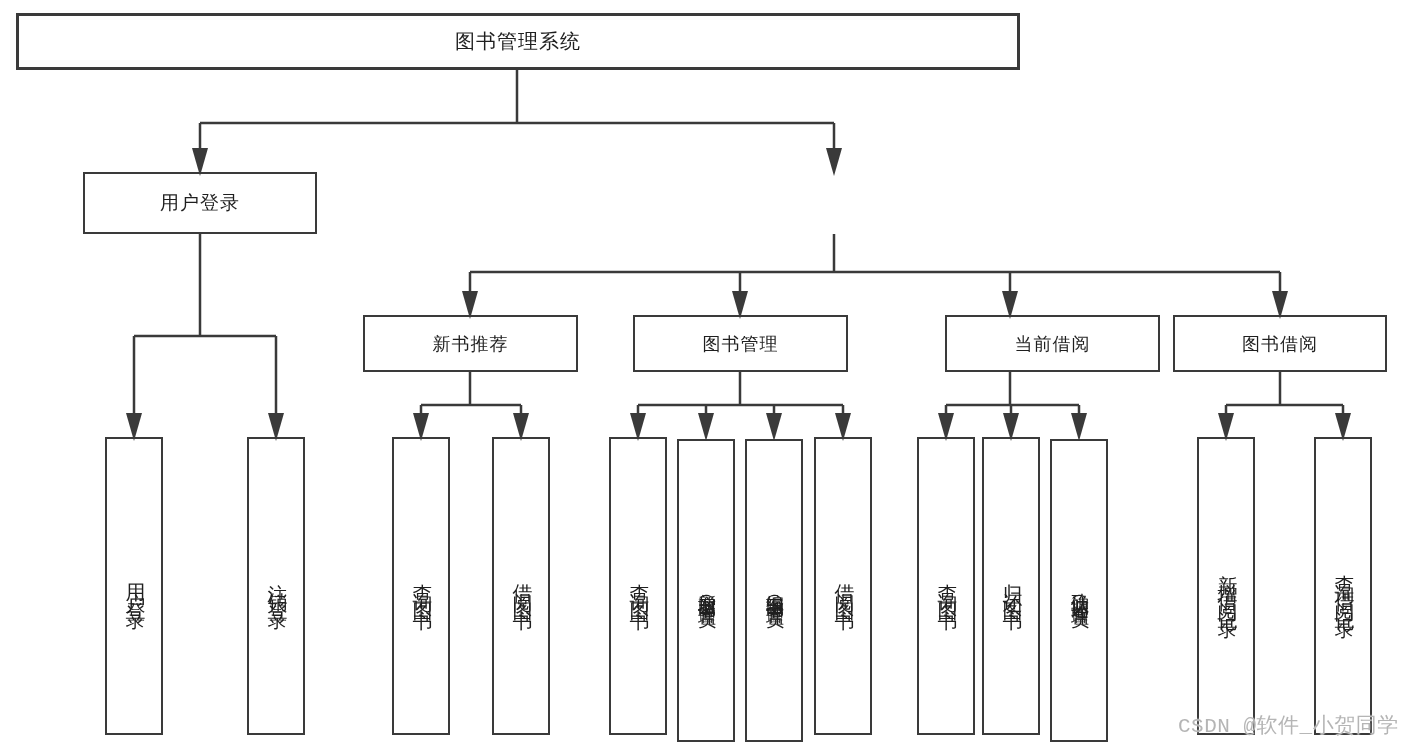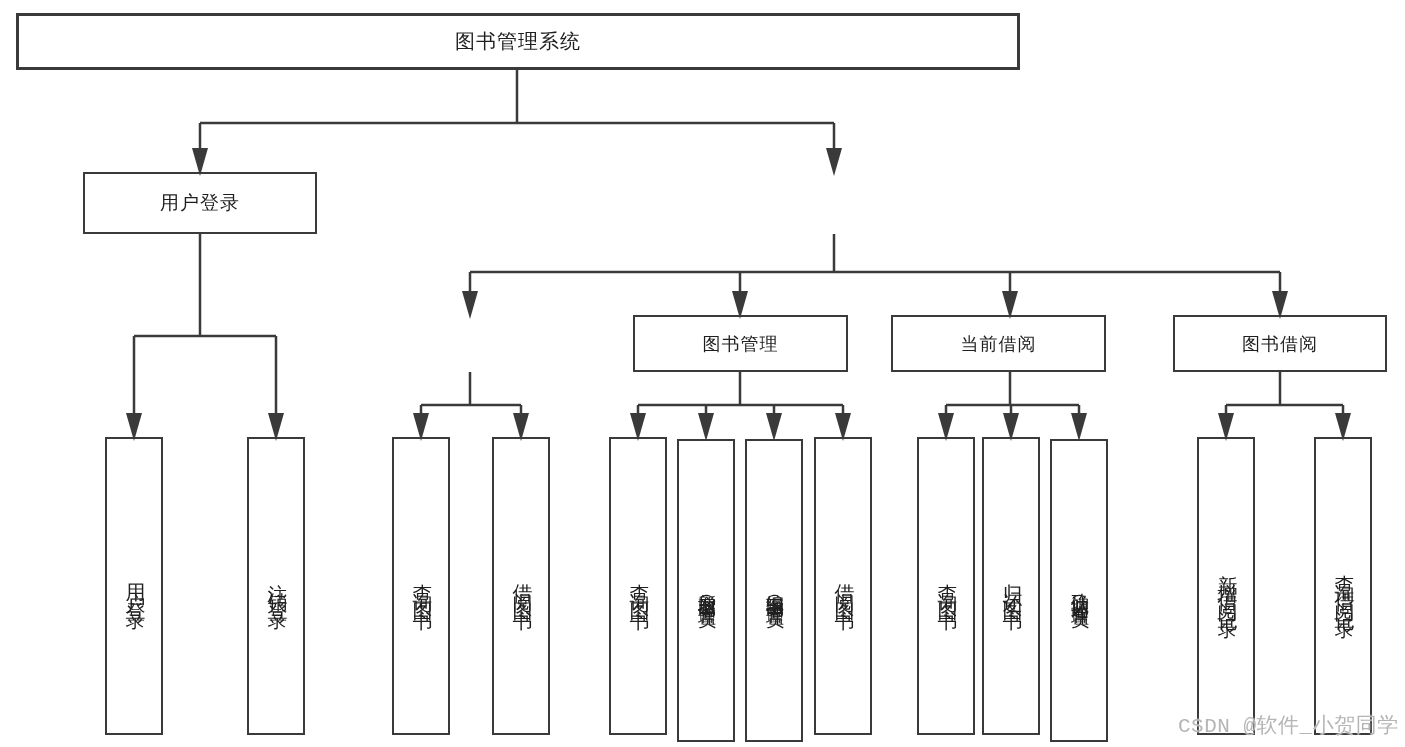--- a/index.html
+++ b/index.html
@@ -101,24 +101,27 @@
   </svg>
 
   <div class="box top" style="left:16px; top:13px; width:1004px; height:57px">
     <span>图书管理系统</span>
   </div>
 
   <div class="box lv2" style="left:83px; top:172px; width:234px; height:62px">
     <span>用户登录</span>
   </div>
 
+  <div class="box lv3" style="left:363px; top:315px; width:215px; height:57px">
+    <span>新书推荐</span>
+  </div>
   <div class="box lv3" style="left:633px; top:315px; width:215px; height:57px">
     <span>图书管理</span>
   </div>
-  <div class="box lv3" style="left:891px; top:315px; width:215px; height:57px">
+  <div class="box lv3" style="left:945px; top:315px; width:215px; height:57px">
     <span>当前借阅</span>
   </div>
   <div class="box lv3" style="left:1173px; top:315px; width:214px; height:57px">
     <span>图书借阅</span>
   </div>
 
   <div class="box leaf" style="left:105px; top:437px; width:58px; height:298px">
     <span class="v">用户登录</span>
   </div>
   <div class="box leaf" style="left:247px; top:437px; width:58px; height:298px">

